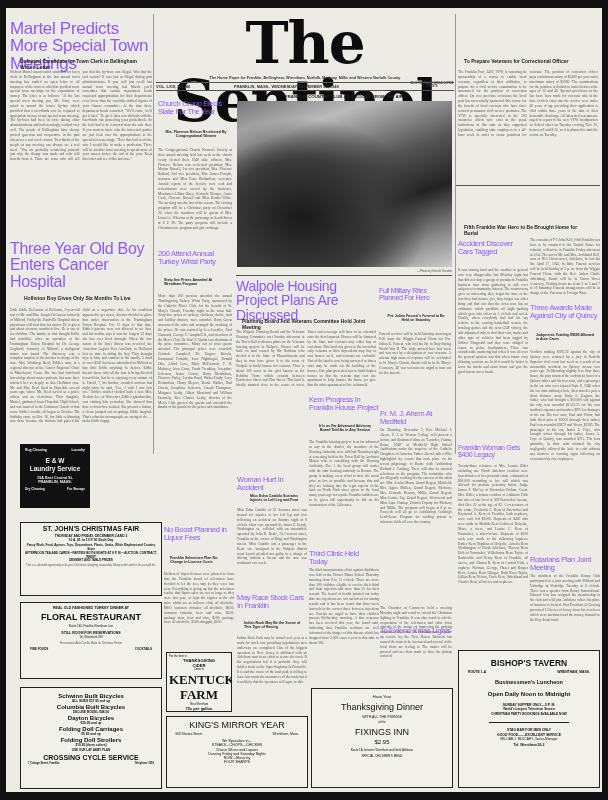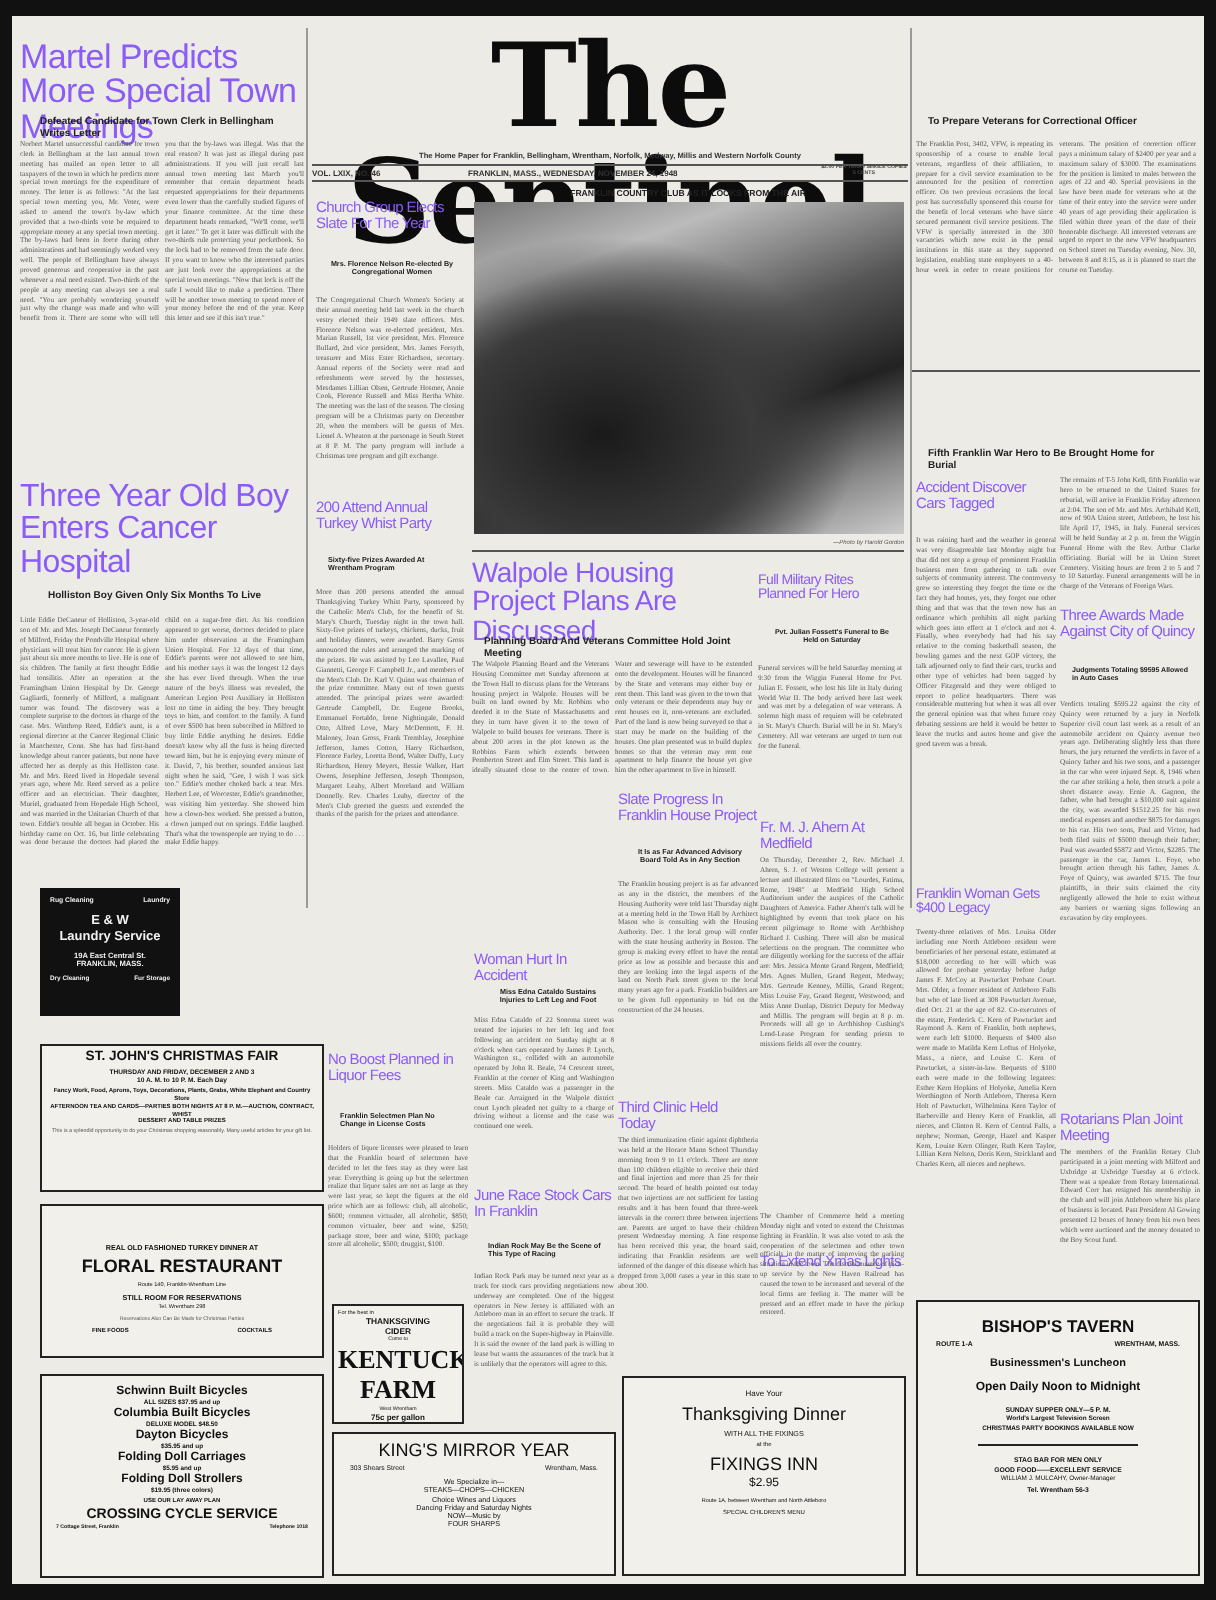--- a/index.html
+++ b/index.html
@@ -60,21 +60,21 @@
   <div class="ad" style="left:14px;top:514px;width:142px;height:74px;padding:2px;">
     <div class="b" style="font-size:6.8px;">ST. JOHN'S CHRISTMAS FAIR</div>
     <div class="b" style="font-size:3.3px;margin-top:2px;">THURSDAY AND FRIDAY, DECEMBER 2 AND 3</div>
     <div class="b" style="font-size:3.3px;">10 A. M. to 10 P. M. Each Day</div>
     <div class="b" style="font-size:3px;margin-top:1px;">Fancy Work, Food, Aprons, Toys, Decorations, Plants, Grabs, White Elephant and Country Store</div>
     <div class="b" style="font-size:3px;margin-top:1px;">AFTERNOON TEA AND CARDS—PARTIES BOTH NIGHTS AT 8 P. M.—AUCTION, CONTRACT, WHIST</div>
     <div class="b" style="font-size:3px;">DESSERT AND TABLE PRIZES</div>
     <div style="font-size:2.7px;color:#555;margin-top:1px;">This is a splendid opportunity to do your Christmas shopping reasonably. Many useful articles for your gift list.</div>
   </div>
 
-  <div class="ad" style="left:14px;top:594px;width:142px;height:77px;padding:19px;">
+  <div class="ad" style="left:14px;top:594px;width:142px;height:77px;padding:3px;">
     <div class="b" style="font-size:3.6px;">REAL OLD FASHIONED TURKEY DINNER AT</div>
     <div class="b" style="font-size:9px;margin-top:2px;">FLORAL RESTAURANT</div>
     <div style="font-size:2.8px;margin-top:2px;">Route 140, Franklin-Wrentham Line</div>
     <div class="b" style="font-size:3.6px;margin-top:3px;">STILL ROOM FOR RESERVATIONS</div>
     <div style="font-size:2.8px;">Tel. Wrentham 298</div>
     <div style="font-size:2.6px;color:#555;margin-top:3px;">Reservations Also Can Be Made for Christmas Parties</div>
     <div style="display:flex;justify-content:space-between;padding:3px 6px 0;font-size:3px;font-weight:bold;">
         <span>FINE FOODS</span>
         <span>COCKTAILS</span>
       </div>
@@ -129,25 +129,25 @@
 
   <div class="rule" style="left:230px;top:267px;width:216px;height:0.8px;"></div>
   <div class="abs hl" style="left:230px;top:271px;width:140px;font-size:14px;">Walpole Housing Project Plans Are Discussed</div>
   <div class="abs sub" style="left:236px;top:310px;width:126px;">Planning Board And Veterans Committee Hold Joint Meeting</div>
   <div class="abs body" style="left:230px;top:322px;width:140px;height:64px;column-count:2;column-gap:3px;">The Walpole Planning Board and the Veterans Housing Committee met Sunday afternoon at the Town Hall to discuss plans for the Veterans housing project in Walpole. Houses will be built on land owned by Mr. Robbins who deeded it to the State of Massachusetts and they in turn have given it to the town of Walpole to build houses for veterans. There is about 200 acres in the plot known as the Robbins Farm which extends between Pemberton Street and Elm Street. This land is ideally situated close to the center of town. Water and sewerage will have to be extended onto the development. Houses will be financed by the State and veterans may either buy or rent them. This land was given to the town that only veterans or their dependents may buy or rent houses on it, non-veterans are excluded. Part of the land is now being surveyed so that a start may be made on the building of the houses. One plan presented was to build duplex homes so that the veteran may rent one apartment to help finance the house yet give him the other apartment to live in himself.</div>
 
   <div class="abs hl" style="left:231px;top:468px;width:70px;font-size:7.5px;">Woman Hurt In Accident</div>
   <div class="abs sub" style="left:238px;top:486px;width:60px;font-size:3.6px;text-align:center;">Miss Edna Cataldo Sustains Injuries to Left Leg and Foot</div>
   <div class="abs body" style="left:231px;top:500px;width:70px;height:82px;">Miss Edna Cataldo of 22 Sonoma street was treated for injuries to her left leg and foot following an accident on Sunday night at 8 o'clock when cars operated by James P. Lynch, Washington st., collided with an automobile operated by John R. Beale, 74 Crescent street, Franklin at the corner of King and Washington streets. Miss Cataldo was a passenger in the Beale car. Arraigned in the Walpole district court Lynch pleaded not guilty to a charge of driving without a license and the case was continued one week.</div>
 
-  <div class="abs hl" style="left:231px;top:586px;width:70px;font-size:7.5px;">June Race Stock Cars In Franklin</div>
+  <div class="abs hl" style="left:231px;top:586px;width:70px;font-size:7.5px;">May Race Stock Cars In Franklin</div>
   <div class="abs sub" style="left:238px;top:613px;width:60px;font-size:3.6px;">Indian Rock May Be the Scene of This Type of Racing</div>
   <div class="abs body" style="left:231px;top:628px;width:70px;height:58px;">Indian Rock Park may be turned next year as a track for stock cars providing negotiations now underway are completed. One of the biggest operators in New Jersey is affiliated with an Attleboro man in an effort to secure the track. If the negotiations fail it is probable they will build a track on the Super-highway in Plainville. It is said the owner of the land park is willing to lease but wants the assurances of the track but it is unlikely that the operators will agree to this.</div>
 
-  <div class="abs hl" style="left:303px;top:388px;width:70px;font-size:7.5px;">Slate Progress In Franklin House Project</div>
+  <div class="abs hl" style="left:303px;top:388px;width:70px;font-size:7.5px;">Kern Progress In Franklin House Project</div>
   <div class="abs sub" style="left:309px;top:416px;width:60px;font-size:3.6px;text-align:center;">It Is as Far Advanced Advisory Board Told As in Any Section</div>
   <div class="abs body" style="left:303px;top:432px;width:70px;height:110px;">The Franklin housing project is as far advanced as any in the district, the members of the Housing Authority were told last Thursday night at a meeting held in the Town Hall by Architect Mason who is consulting with the Housing Authority. Dec. 1 the local group will confer with the state housing authority in Boston. The group is making every effort to have the rental price as low as possible and because this and they are looking into the legal aspects of the land on North Park street given to the local many years ago for a park. Franklin builders are to be given full opportunity to bid on the construction of the 24 houses.</div>
 
   <div class="abs hl" style="left:303px;top:542px;width:70px;font-size:7.5px;">Third Clinic Held Today</div>
   <div class="abs body" style="left:303px;top:560px;width:70px;height:118px;">The third immunization clinic against diphtheria was held at the Horace Mann School Thursday morning from 9 to 11 o'clock. There are more than 100 children eligible to receive their third and final injection and more than 25 for their second. The board of health pointed out today that two injections are not sufficient for lasting results and it has been found that three-week intervals in the correct three between injections are. Parents are urged to have their children present Wednesday morning. A fine response has been received this year, the board said, indicating that Franklin residents are well informed of the danger of this disease which has dropped from 3,000 cases a year in this state to about 300.</div>
 
   <div class="abs hl" style="left:373px;top:279px;width:72px;font-size:7px;">Full Military Rites Planned For Hero</div>
   <div class="abs sub" style="left:380px;top:306px;width:60px;font-size:3.5px;text-align:center;">Pvt. Julian Fossett's Funeral to Be Held on Saturday</div>
   <div class="abs body" style="left:373px;top:324px;width:72px;height:62px;">Funeral services will be held Saturday morning at 9:30 from the Wiggin Funeral Home for Pvt. Julian E. Fossett, who lost his life in Italy during World War II. The body arrived here last week and was met by a delegation of war veterans. A solemn high mass of requiem will be celebrated in St. Mary's Church. Burial will be in St. Mary's Cemetery. All war veterans are urged to turn out for the funeral.</div>
 

